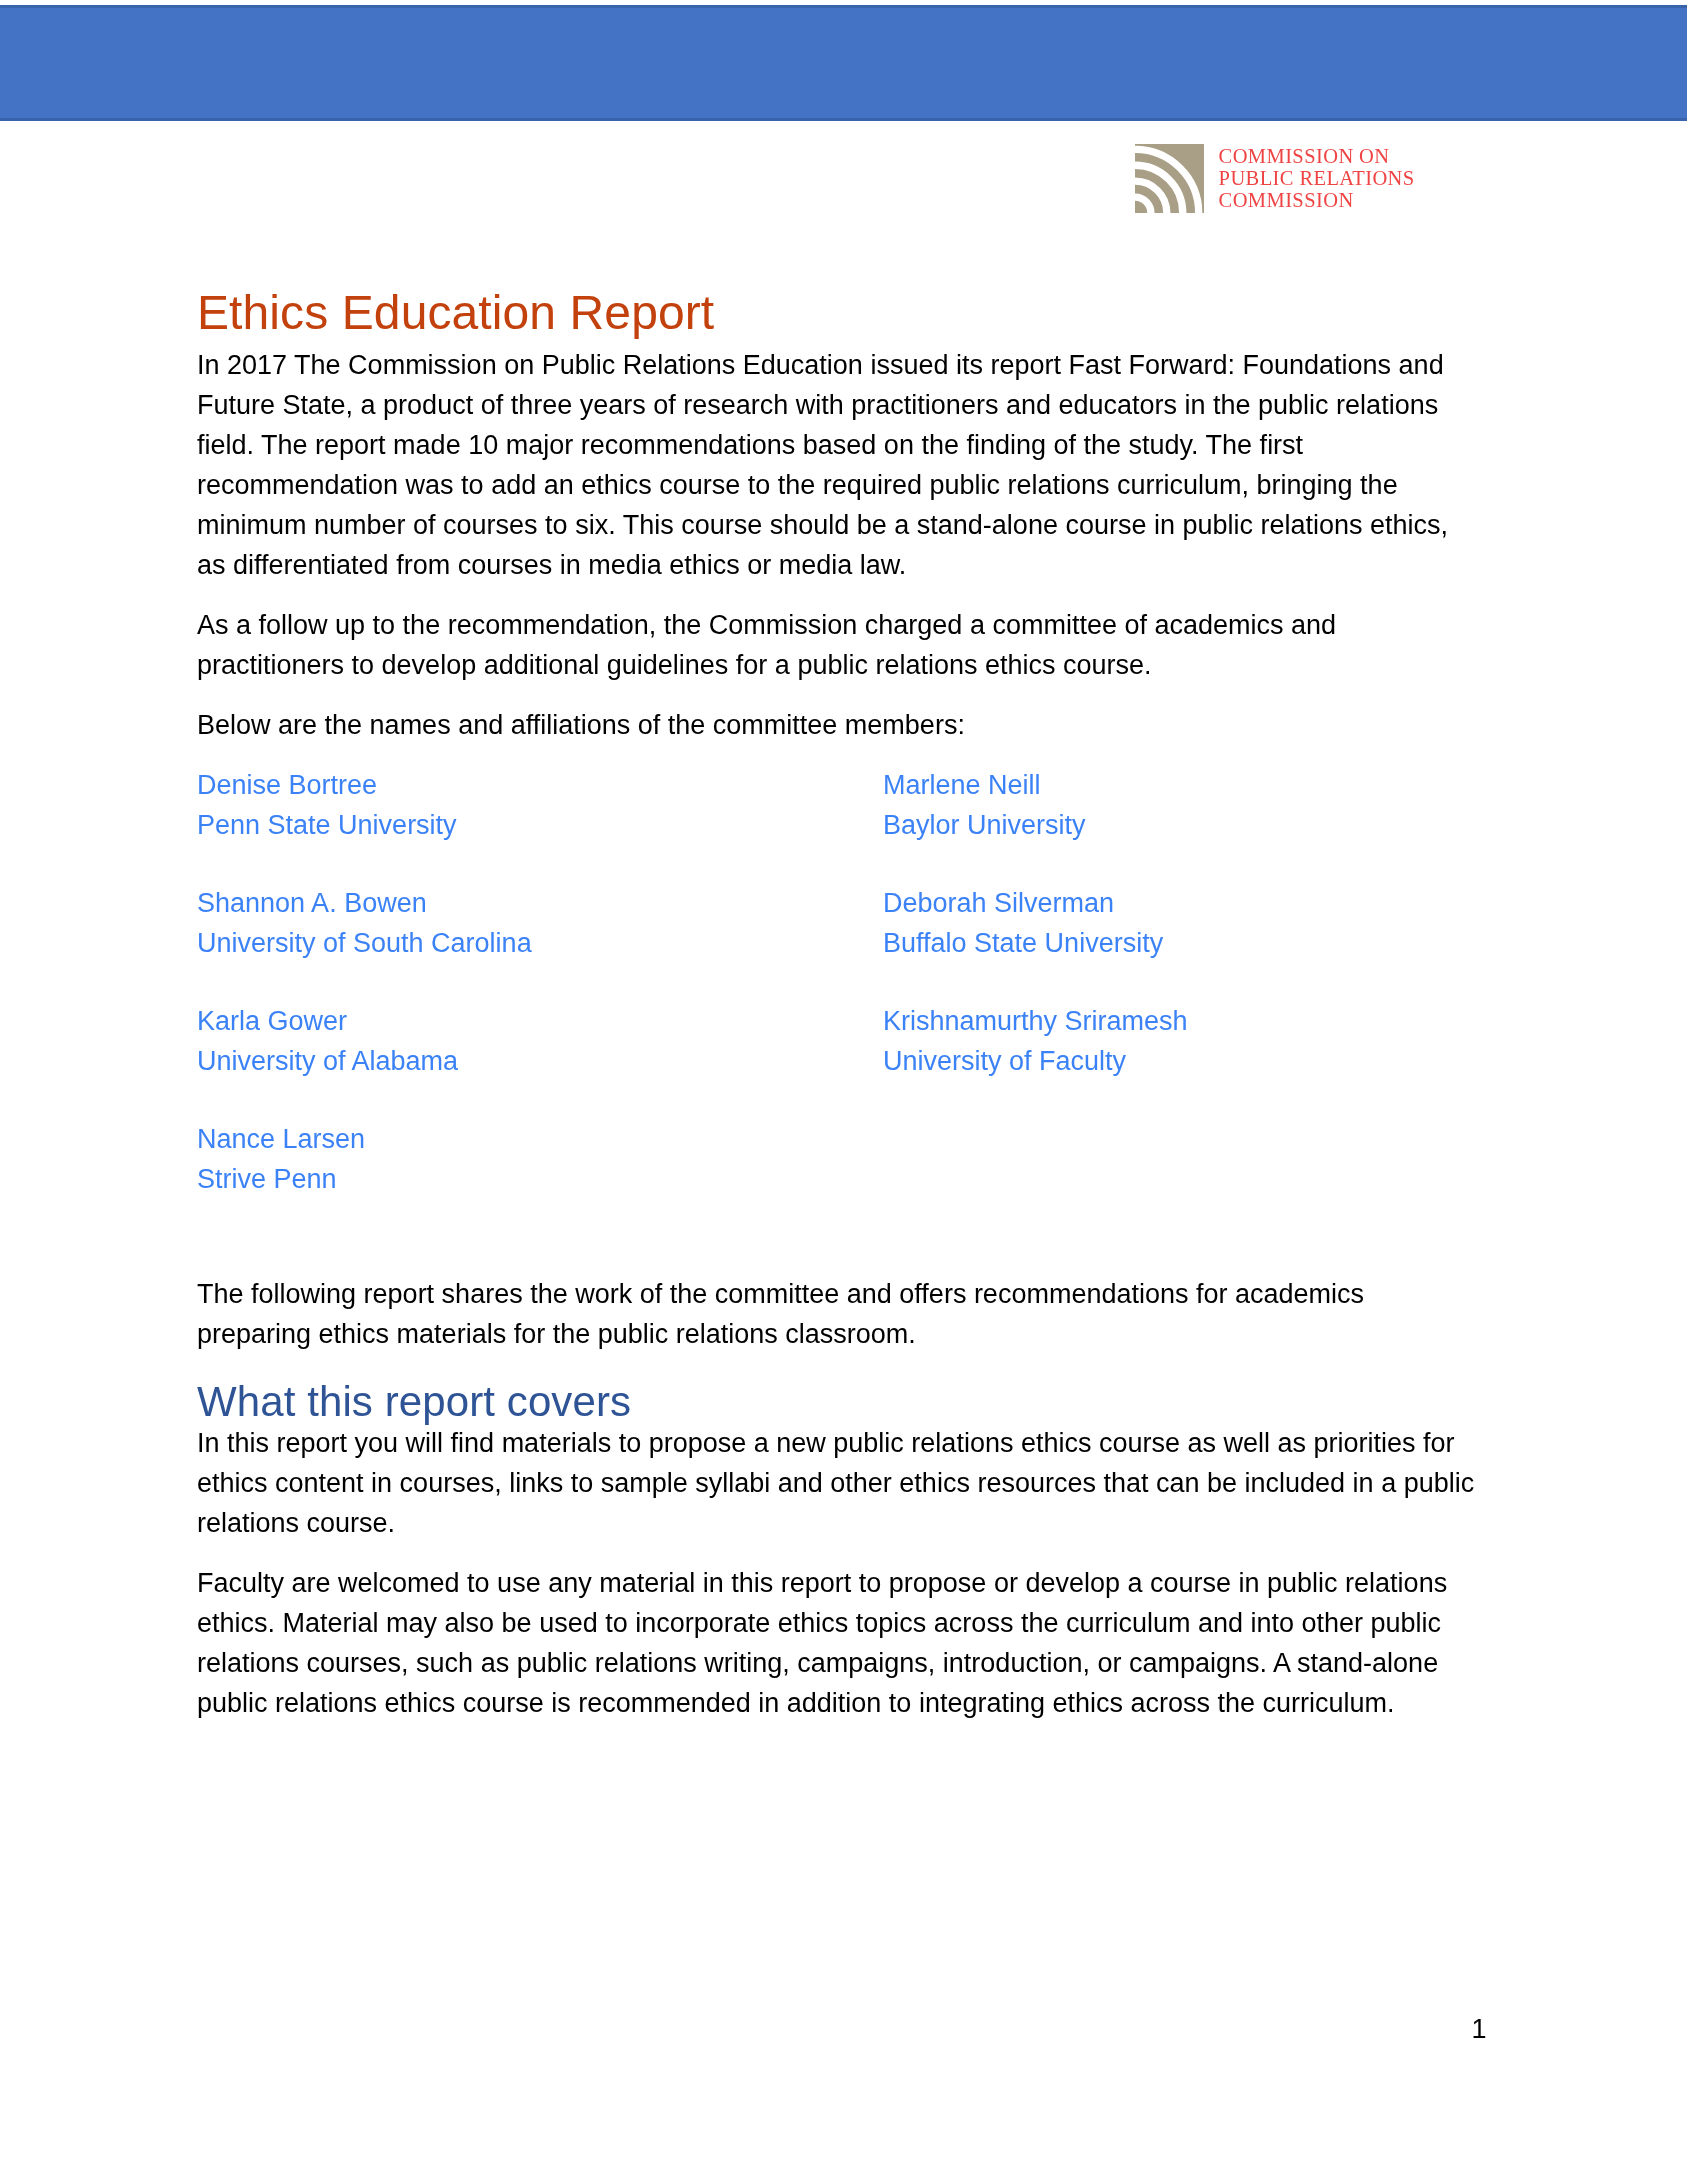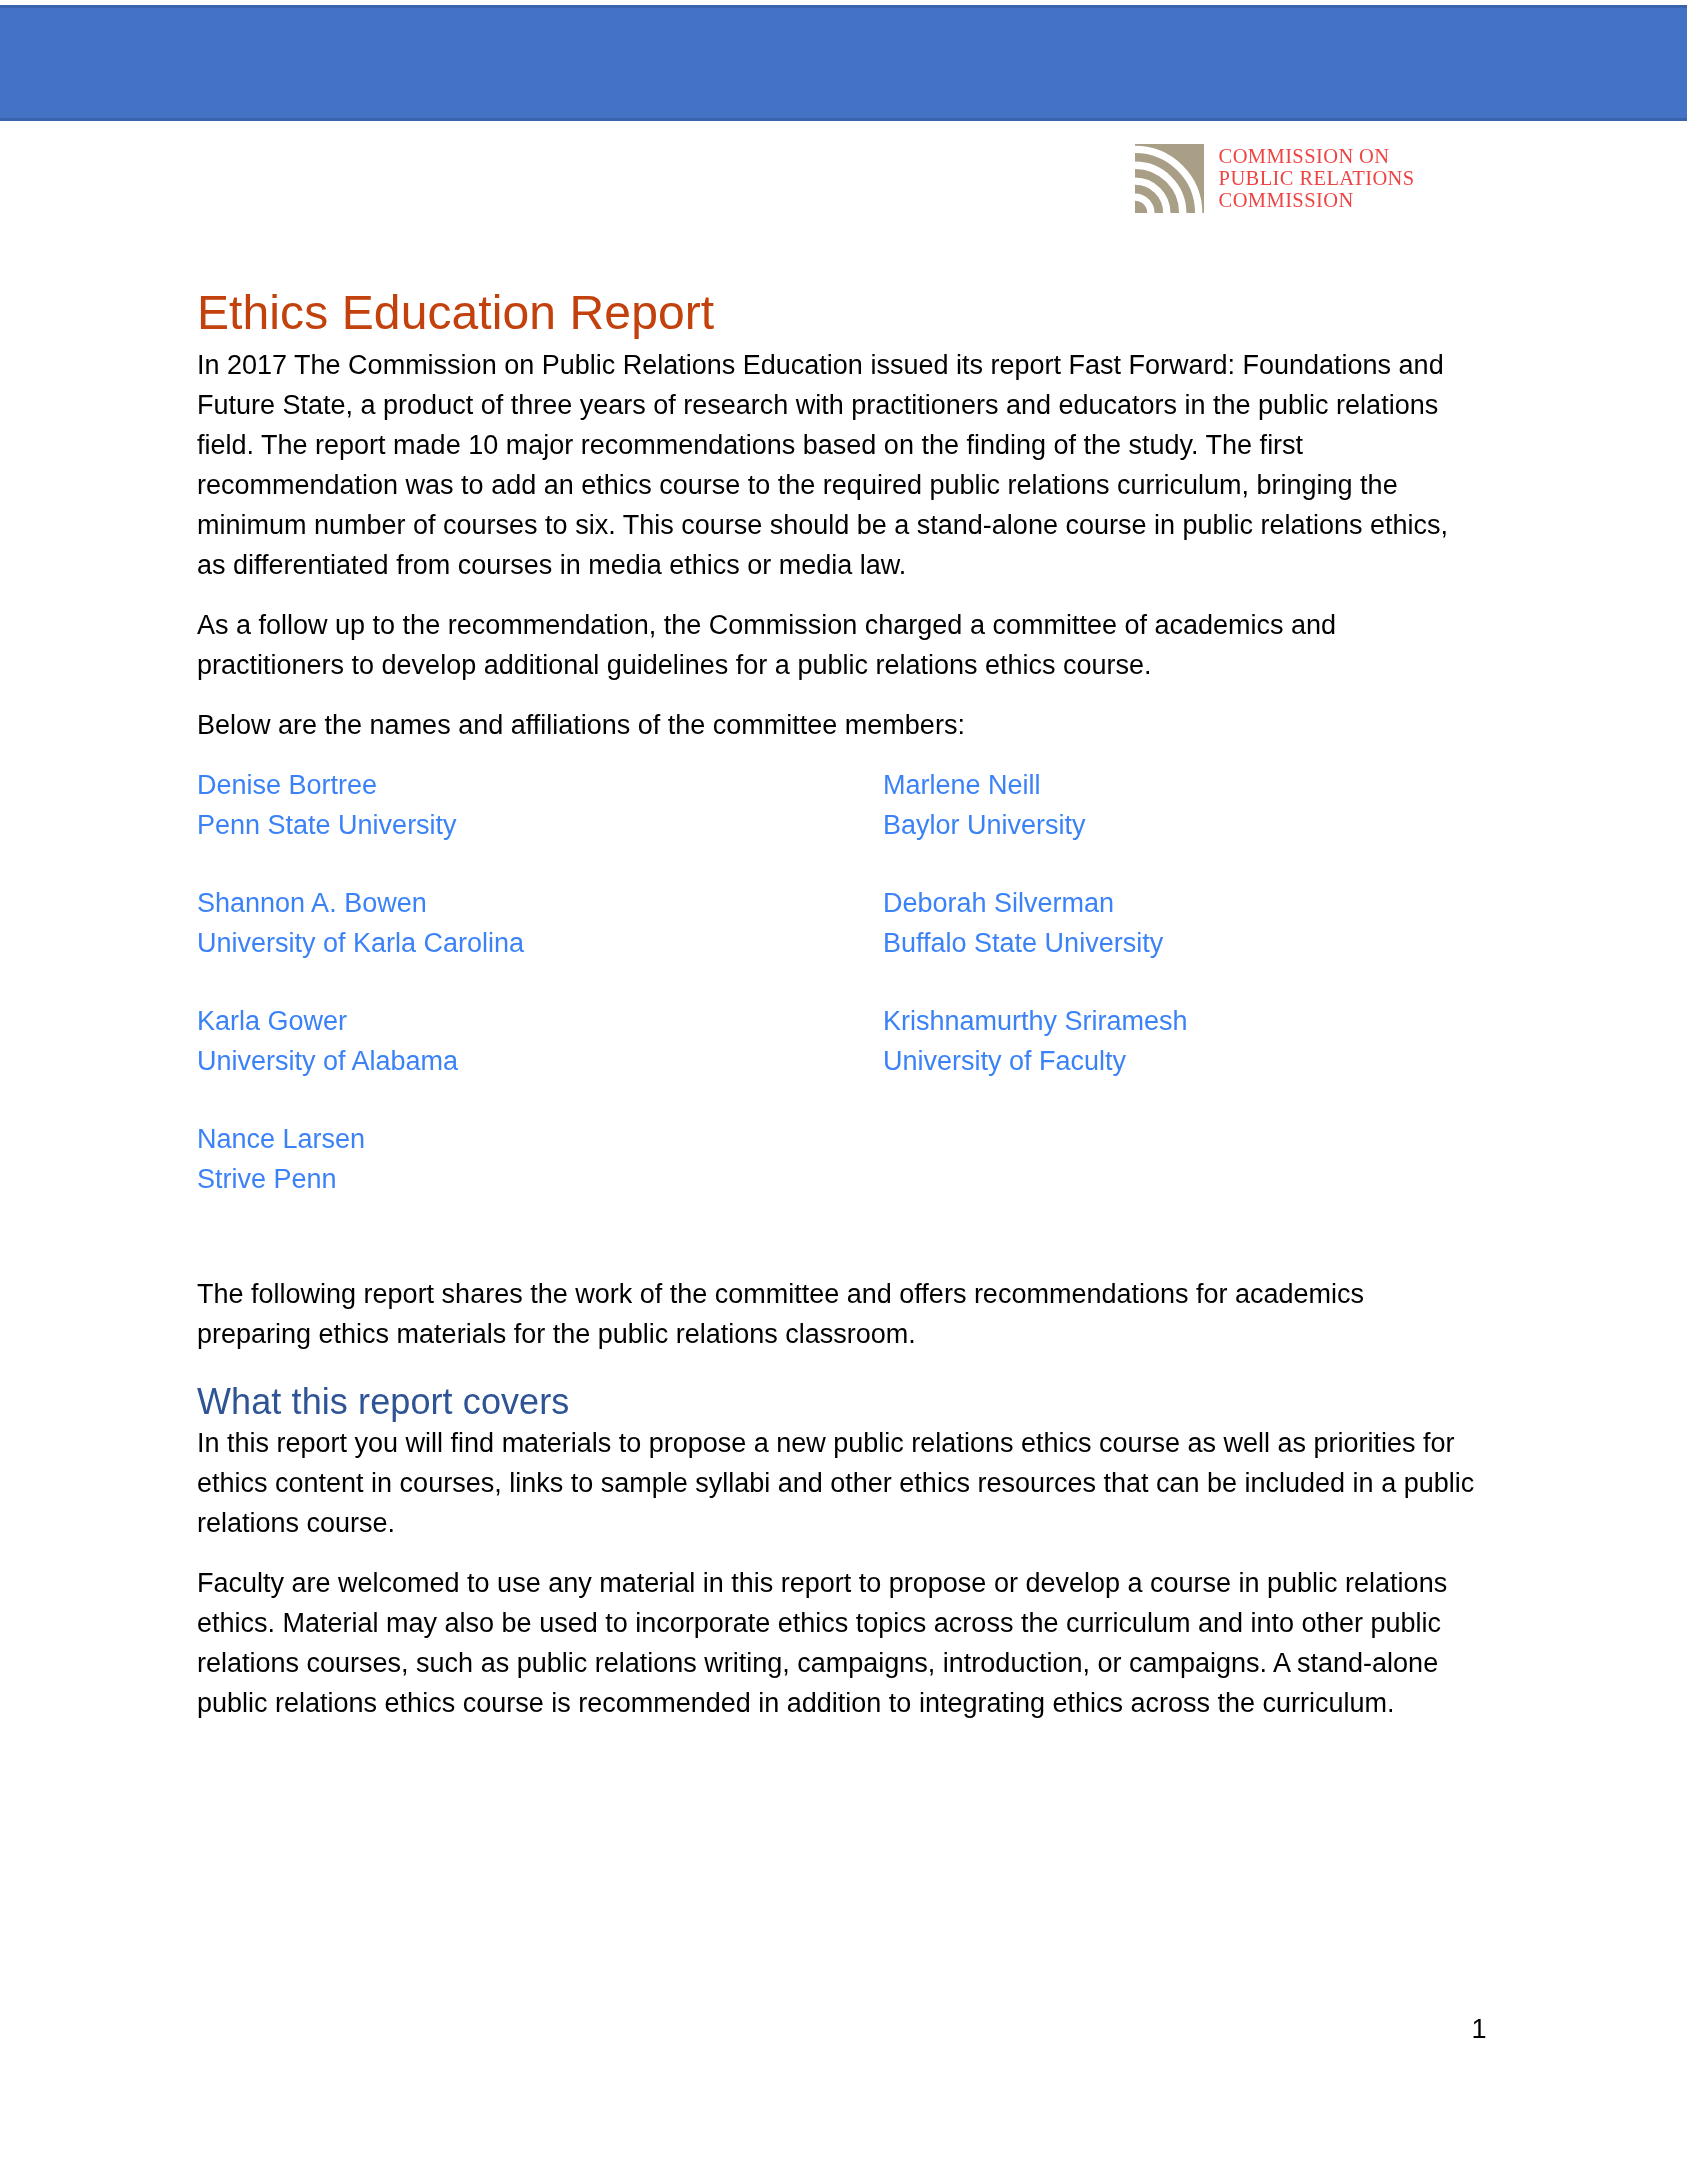--- a/index.html
+++ b/index.html
@@ -68,21 +68,21 @@
   h1.doc-title {
     margin: 0 0 4px 0;
     font-size: 48px;
     font-weight: normal;
     line-height: 57px;
     color: #c2410c;
     letter-spacing: 0.1px;
   }
   h2.section-title {
     margin: 26.5px 0 1.3px 0;
-    font-size: 36px;
+    font-size: 42px;
     font-weight: normal;
     line-height: 41px;
     color: #2F5496;
     letter-spacing: 0.1px;
   }
   p.body {
     margin: 0 0 20px 0;
     font-size: 27px;
     line-height: 40px;
     color: #000000;
@@ -176,21 +176,21 @@
         </div>
         <div class="member-col">
           <div class="member-name">Marlene Neill</div>
           <div class="member-affil">Baylor University</div>
         </div>
       </div>
 
       <div class="member-row">
         <div class="member-col">
           <div class="member-name">Shannon A. Bowen</div>
-          <div class="member-affil">University of Karla Carolina</div>
+          <div class="member-affil">University of South Carolina</div>
         </div>
         <div class="member-col">
           <div class="member-name">Deborah Silverman</div>
           <div class="member-affil">Buffalo State University</div>
         </div>
       </div>
 
       <div class="member-row">
         <div class="member-col">
           <div class="member-name">Karla Gower</div>

